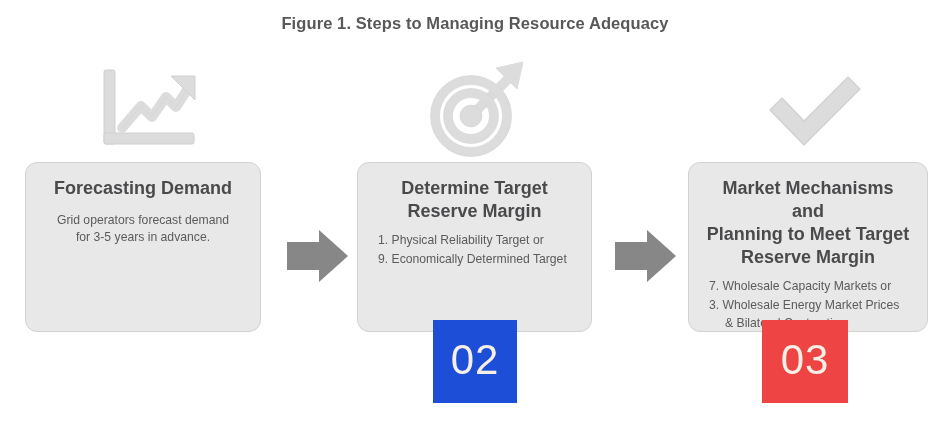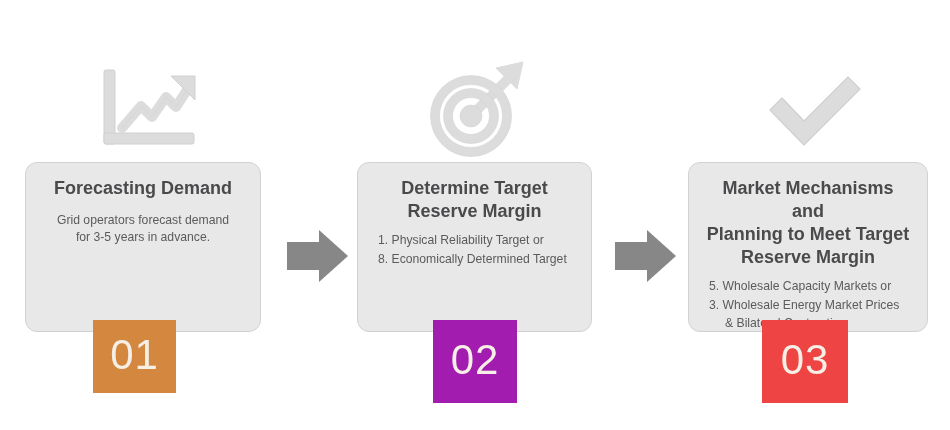--- a/index.html
+++ b/index.html
@@ -102,20 +102,21 @@
   .connector {
     position: absolute;
   }
   .connector svg { display: block; }
 </style>
 </head>
 <body>
 
 <div id="figure-root">
 
+  <div class="figure-title">Figure 1. Steps to Managing Resource Adequacy</div>
 
   <div class="icon-slot" style="left:96px; top:66px;">
     <svg width="104" height="92" viewBox="0 0 104 92" aria-hidden="true">
 
       <rect x="8" y="4" width="11" height="74" rx="2" fill="#dcdcdc" stroke="#d0d0d0" stroke-width="1"></rect>
 
       <rect x="8" y="67" width="90" height="11" rx="2" fill="#dcdcdc" stroke="#d0d0d0" stroke-width="1"></rect>
 
       <path d="M26 62 L45 40 L56 51 L70 31 L80 41 L93 21" fill="none" stroke="#dcdcdc" stroke-width="10" stroke-linejoin="round" stroke-linecap="round"></path>
       <path d="M26 62 L45 40 L56 51 L70 31 L80 41 L93 21" fill="none" stroke="#d0d0d0" stroke-width="0.8" stroke-linejoin="round" stroke-linecap="round" opacity="0.6"></path>
@@ -151,55 +152,52 @@
       <path d="M10 42 L22 30 L44 53 L88 9 L100 21 L44 77 Z" fill="#dcdcdc" stroke="#d0d0d0" stroke-width="1.2" stroke-linejoin="round"></path>
     </svg>
   </div>
 
   <div class="step-card" style="left:25px; top:162px; width:236px; height:170px;">
     <div class="card-title">Forecasting Demand</div>
     <div class="card-body centered">Grid operators forecast demand
 for 3-5 years in advance.</div>
   </div>
 
-  <div class="num-badge" style="left:93px; top:320px; width:83px; height:73px; background:#d3873f;">
-    <span>01</span>
-  </div>
 
   <div class="connector" style="left:285px; top:228px;">
     <svg width="66" height="56" viewBox="0 0 66 56" aria-hidden="true">
       <path d="M2 14 L34 14 L34 2 L63 28 L34 54 L34 42 L2 42 Z" fill="#878787"></path>
     </svg>
   </div>
 
   <div class="step-card" style="left:357px; top:162px; width:235px; height:170px;">
     <div class="card-title">Determine Target
 Reserve Margin</div>
     <ul class="card-list">
       <li>1. Physical Reliability Target or</li>
-      <li>8. Economically Determined Target</li>
+      <li>9. Economically Determined Target</li>
     </ul>
   </div>
 
-  <div class="num-badge" style="left:433px; top:320px; width:84px; height:83px; background:#a21caf;justify-content:center;">
+  <div class="num-badge" style="left:433px; top:320px; width:84px; height:83px; background:#1d4ed8;justify-content:center;">
     <span>02</span>
   </div>
 
   <div class="connector" style="left:613px; top:228px;">
     <svg width="66" height="56" viewBox="0 0 66 56" aria-hidden="true">
       <path d="M2 14 L34 14 L34 2 L63 28 L34 54 L34 42 L2 42 Z" fill="#878787"></path>
     </svg>
   </div>
 
   <div class="step-card" style="left:688px; top:162px; width:240px; height:170px;">
     <div class="card-title">Market Mechanisms and
 Planning to Meet Target
 Reserve Margin</div>
     <ul class="card-list">
-      <li>5. Wholesale Capacity Markets or</li>
+      <li>7. Wholesale Capacity Markets or</li>
       <li>3. Wholesale Energy Market Prices &amp; Bilateral Contracting</li>
     </ul>
   </div>
 
   <div class="num-badge" style="left:762px; top:320px; width:86px; height:83px; background:#ef4444;">
     <span>03</span>
   </div>
 
 </div>
 

